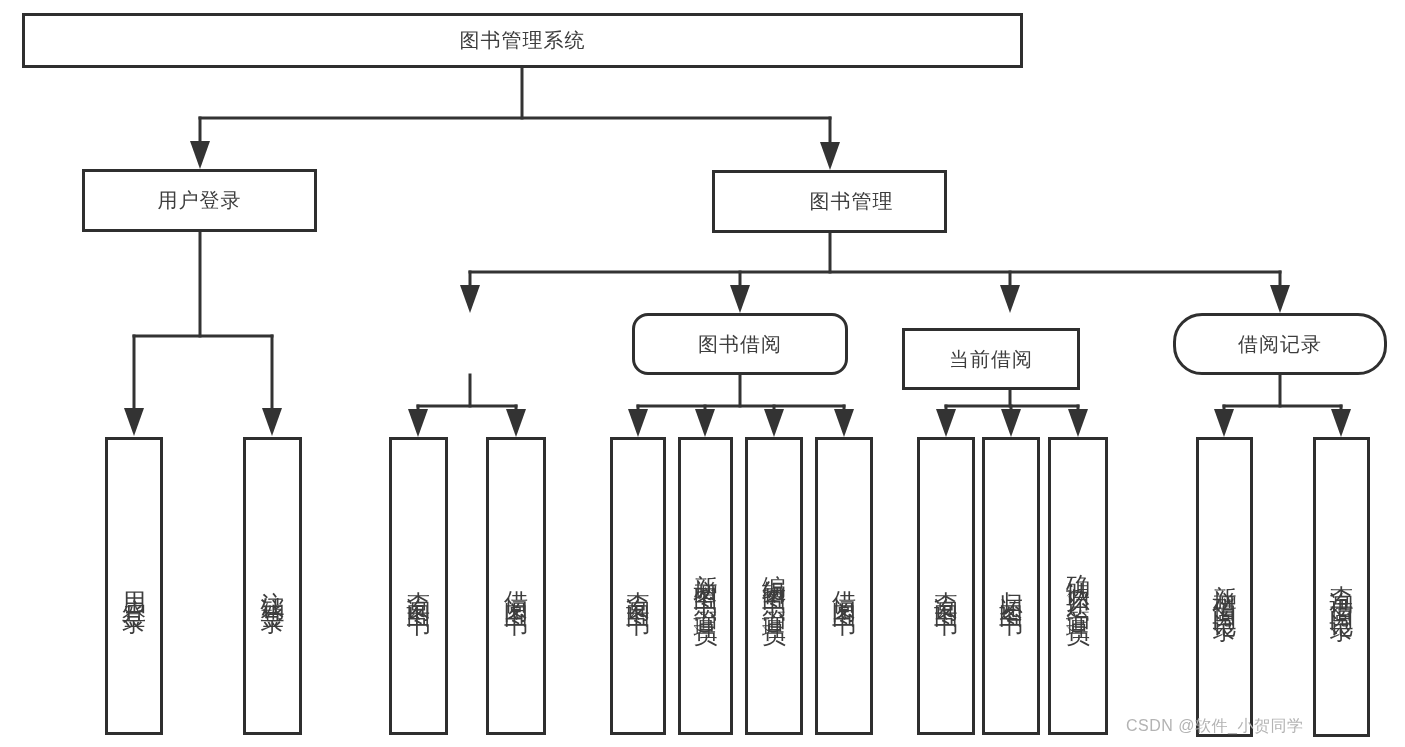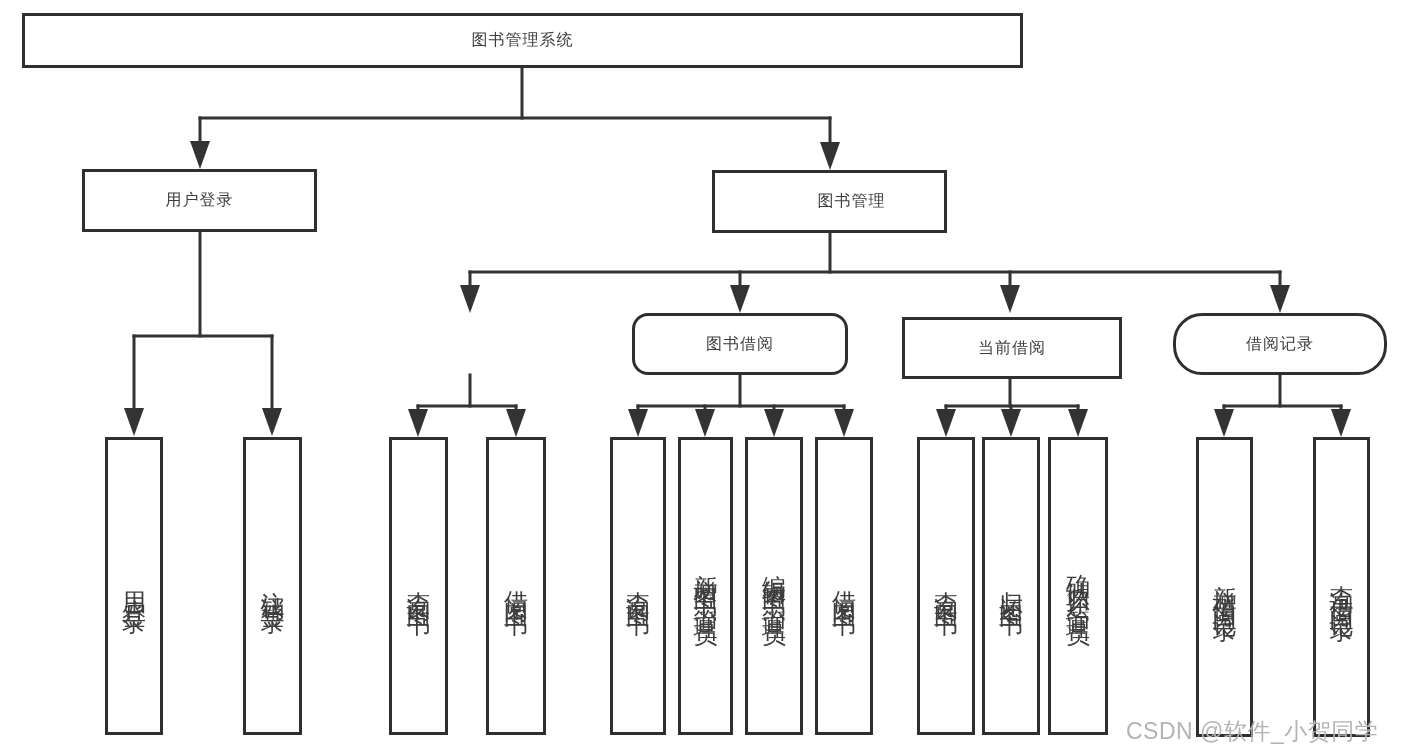--- a/index.html
+++ b/index.html
@@ -13,35 +13,35 @@
   #wires{position:absolute;left:0;top:0;}
   .node{
     position:absolute;
     box-sizing:border-box;
     border:3px solid #2f2f2f;
     background:#ffffff;
     display:flex;
     align-items:center;
     justify-content:center;
     color:#3d3d3d;
-    font-size:16px;
+    font-size:20px;
     letter-spacing:1px;
     z-index:2;
   }
   .leaf{
     writing-mode:vertical-rl;
     text-orientation:mixed;
     font-size:24px;
     letter-spacing:7px;
     line-height:1;
   }
   #watermark{
     position:absolute;
     left:1126px;top:716px;
-    font-size:23px;
+    font-size:16px;
     color:#b3b3b3;
     letter-spacing:0.5px;
     white-space:nowrap;
     z-index:5;
   }
 </style>
 </head>
 <body>
 
 <div id="canvas">
@@ -110,21 +110,21 @@
       </g>
     </g>
   </svg>
 
   <div class="node" style="left:22px;top:13px;width:1001px;height:55px;">图书管理系统</div>
 
   <div class="node" style="left:82px;top:169px;width:235px;height:63px;">用户登录</div>
   <div class="node" style="left:712px;top:170px;width:235px;height:63px;padding-left:44px;">图书管理</div>
 
   <div class="node" style="left:632px;top:313px;width:216px;height:62px;border-radius:16px;">图书借阅</div>
-  <div class="node" style="left:902px;top:317px;width:220px;height:62px;">当前借阅</div>
+  <div class="node" style="left:902px;top:328px;width:178px;height:62px;">当前借阅</div>
   <div class="node" style="left:1173px;top:313px;width:214px;height:62px;border-radius:29px;">借阅记录</div>
 
   <div class="node leaf" style="left:105px;top:437px;width:58px;height:298px;">用户登录</div>
   <div class="node leaf" style="left:243px;top:437px;width:59px;height:298px;">注销登录</div>
 
   <div class="node leaf" style="left:389px;top:437px;width:59px;height:298px;">查询图书</div>
   <div class="node leaf" style="left:486px;top:437px;width:60px;height:298px;">借阅图书</div>
 
   <div class="node leaf" style="left:610px;top:437px;width:56px;height:298px;">查询图书</div>
   <div class="node leaf" style="left:678px;top:437px;width:55px;height:298px;">新增图书（管理员）</div>

